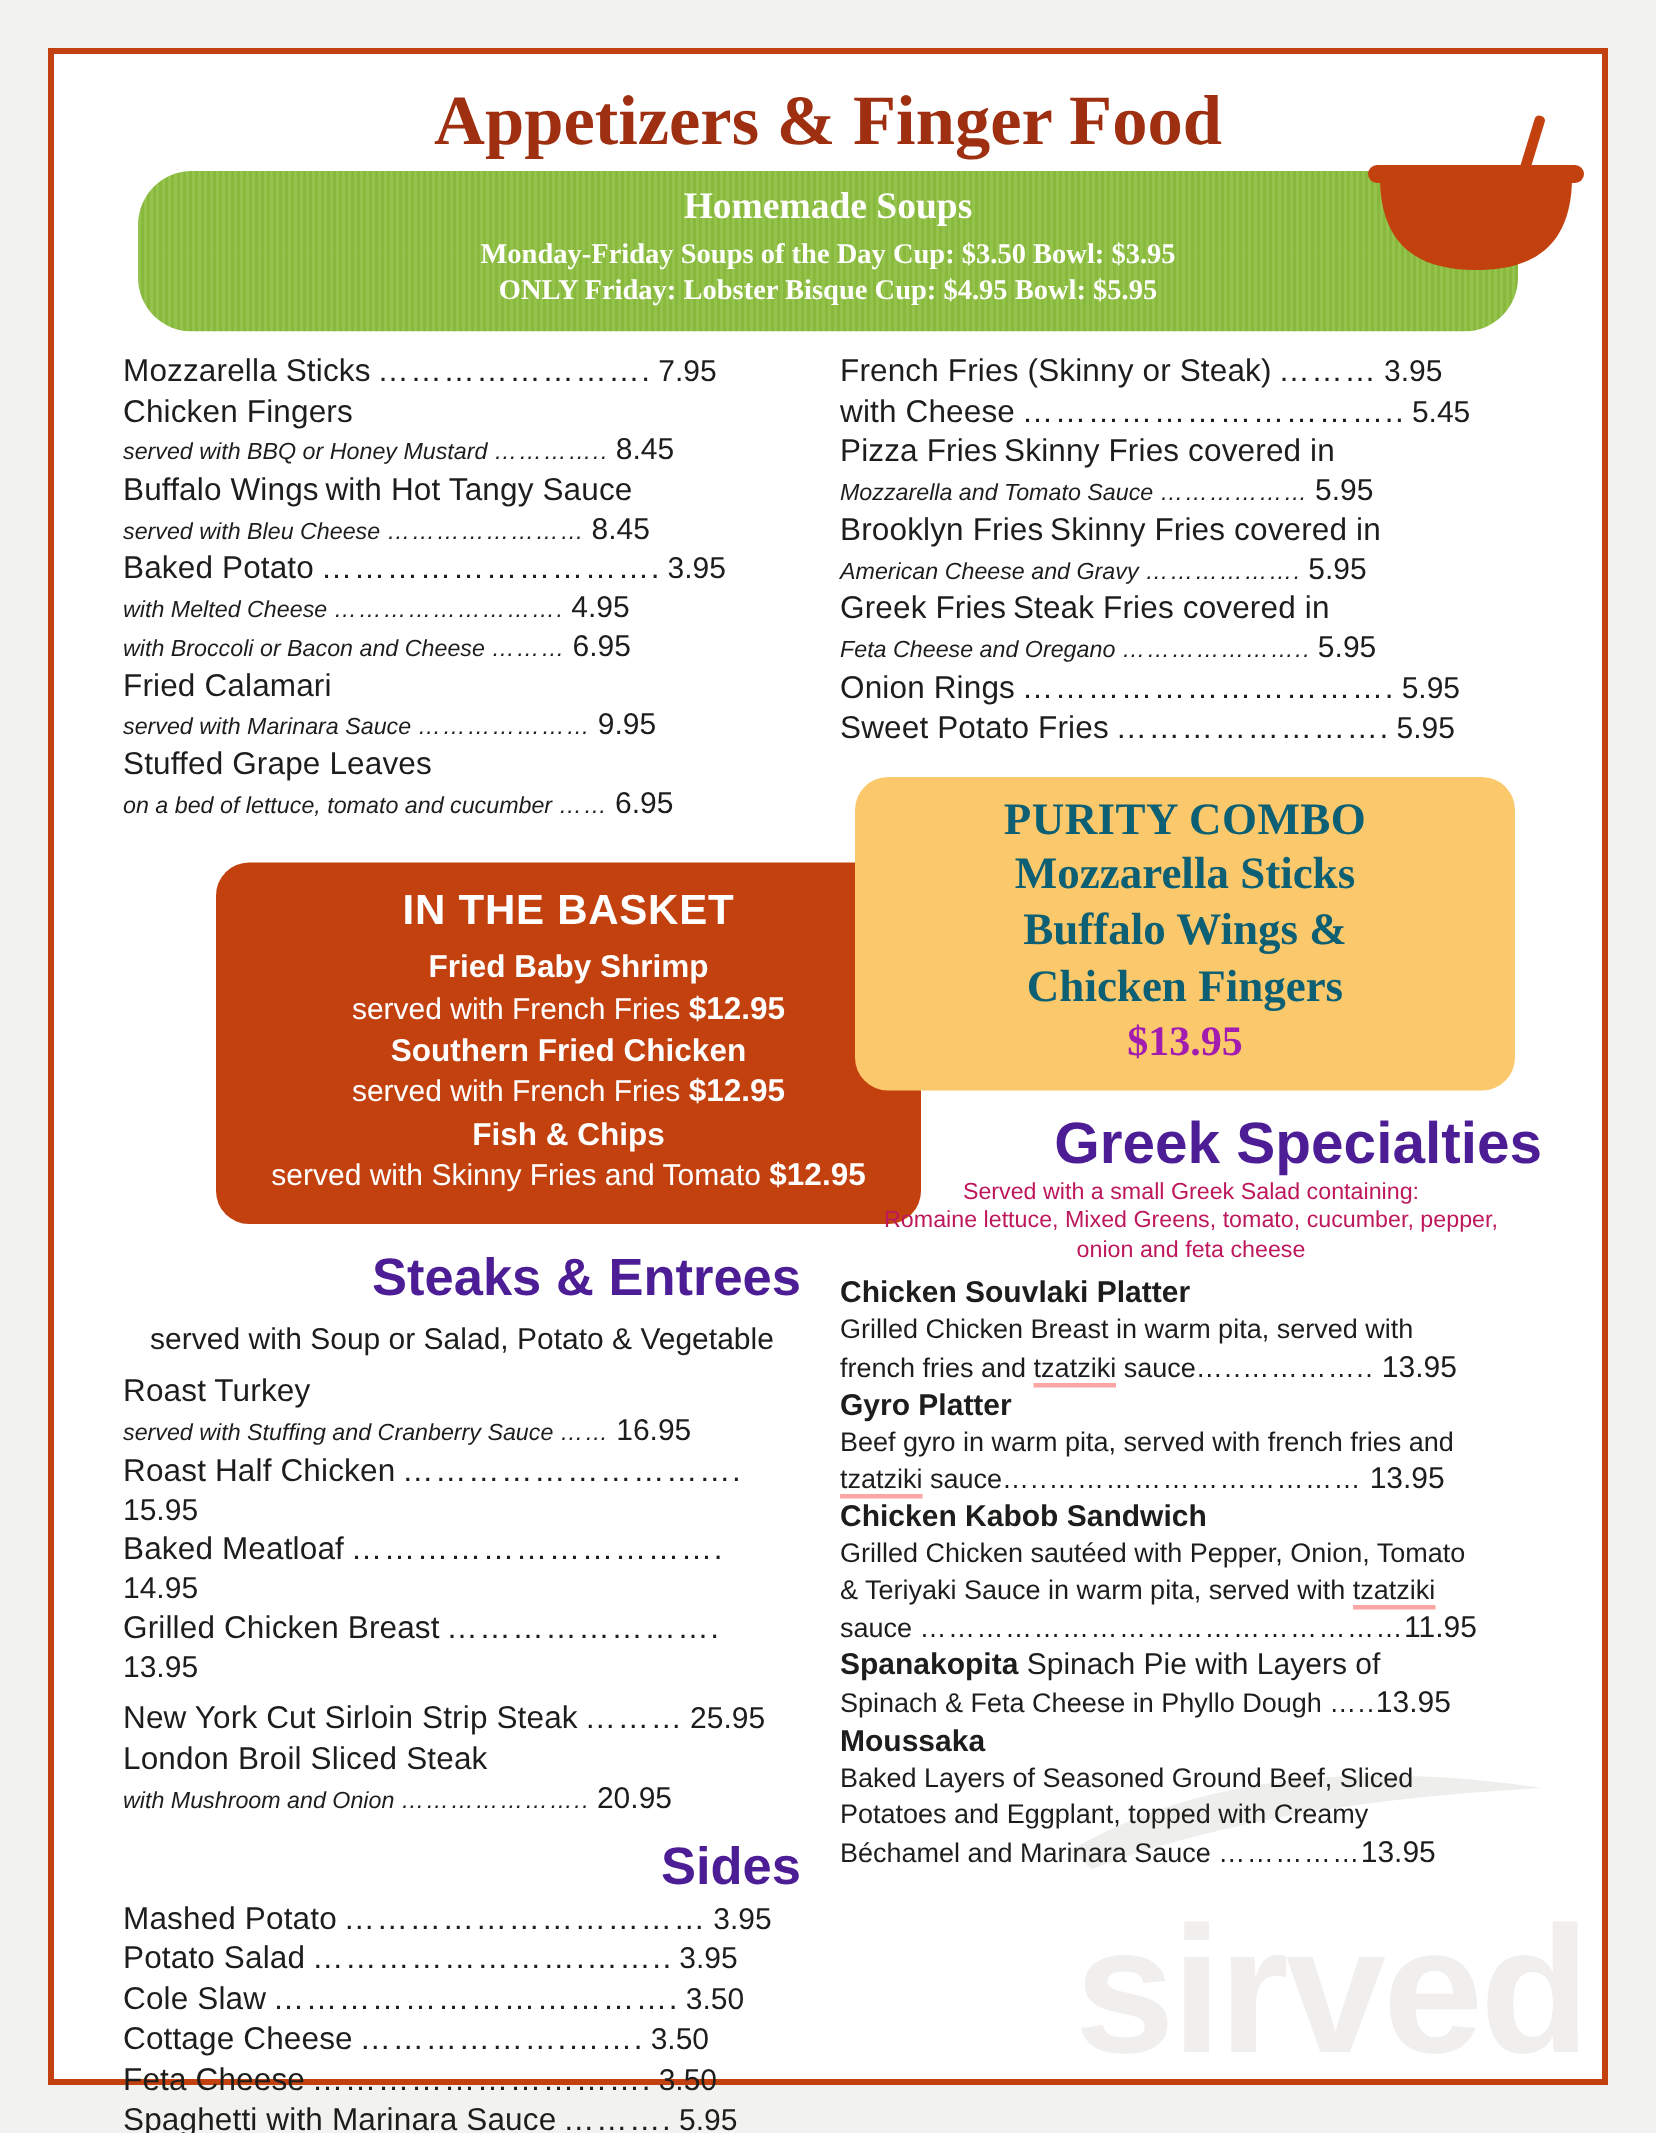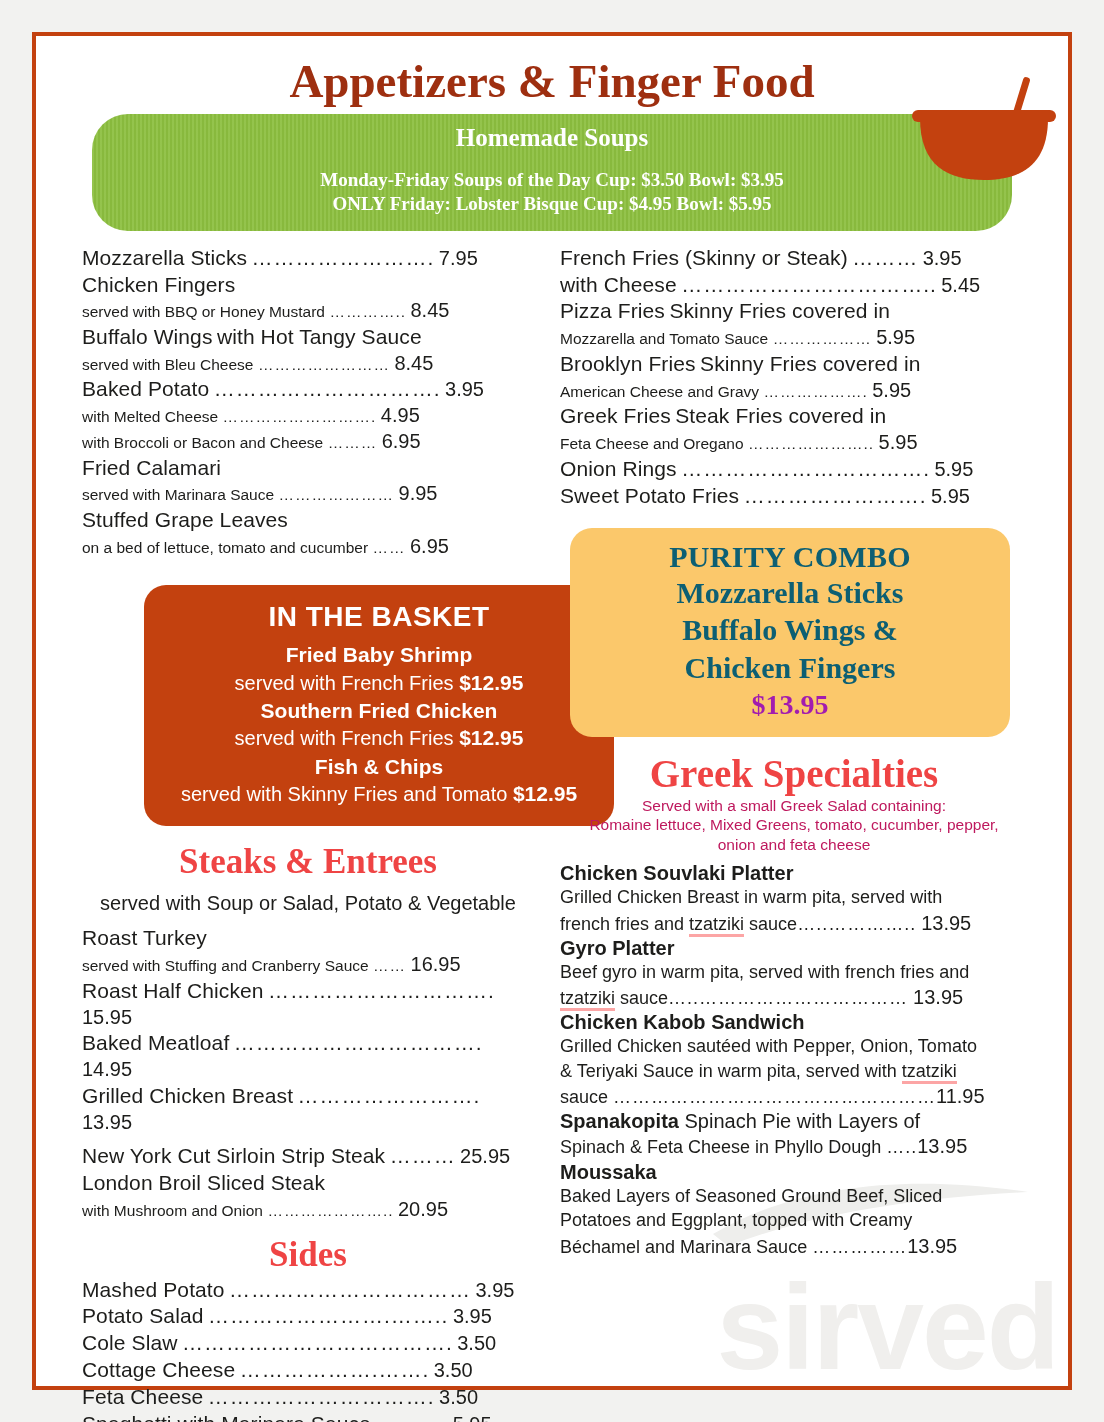--- a/index.html
+++ b/index.html
@@ -52,31 +52,31 @@
     width:920px;
     background:#8cbf3f;
     background-image:repeating-linear-gradient(90deg, rgba(255,255,255,.07) 0 2px, rgba(0,0,0,.03) 2px 4px);
     border-radius:36px;
     padding:10px 16px 14px 16px;
     color:#ffffff;
     text-align:center;
     font-family:"Liberation Serif", serif;
     font-weight:bold;
   }
-  .soups .h { font-size:25px; margin-bottom:16px; }
+  .soups .h { font-size:25px; margin-bottom:6px; }
   .soups .l { font-size:19px; line-height:1.28; }
 
   .cols { position:relative; z-index:2; display:flex; margin-top:14px; }
   .colL { width:470px; padding-left:18px; }
   .colR { width:494px; padding-left:26px; }
 
   
   .item { color:#1d1d1b; }
   .nm { font-size:21px; letter-spacing:.1px; }
-  .dsc { font-size:15.5px; }
+  .dsc { font-size:15.5px;font-style:italic; }
   .pr { font-size:20px; white-space:nowrap; }
   .row { display:block; line-height:1.28; }
   .dots { letter-spacing:1px; }
 
   
   .basket {
     position:relative; z-index:2;
     margin:26px 0 0 62px;
     width:470px;
     background:#c3410f;
@@ -102,23 +102,23 @@
     border-radius:22px;
     text-align:center; color:#106070;
     padding:12px 10px 16px 10px;
     font-family:"Liberation Serif", serif; font-weight:bold;
   }
   .combo .c1 { font-size:30px; color:#0d5f73; letter-spacing:.3px; }
   .combo .c2 { font-size:30px; line-height:1.26; color:#0d5f73; }
   .combo .c3 { font-size:28px; margin-top:2px; color:#a21caf; }
 
   .h2 {
-    text-align:center;
-    font-family:Liberation Serif, serif; font-weight:bold;
-    color:#ef4444;
+    text-align:right;
+    font-family:Liberation Sans, sans-serif; font-weight:bold;
+    color:#4c1d95;
     position:relative; z-index:2;
   }
   .h2.steaks { font-size:35px; margin:16px 0 0 0; }
   .h2.sides { font-size:35px; margin:12px 0 0 0; }
   .h2.greek { font-size:39px; margin:14px 0 0 0; }
   .sub-center {
     text-align:center; font-size:20px; color:#1d1d1b;
     position:relative; z-index:2; margin-top:10px;
   }
   .greek-note {

